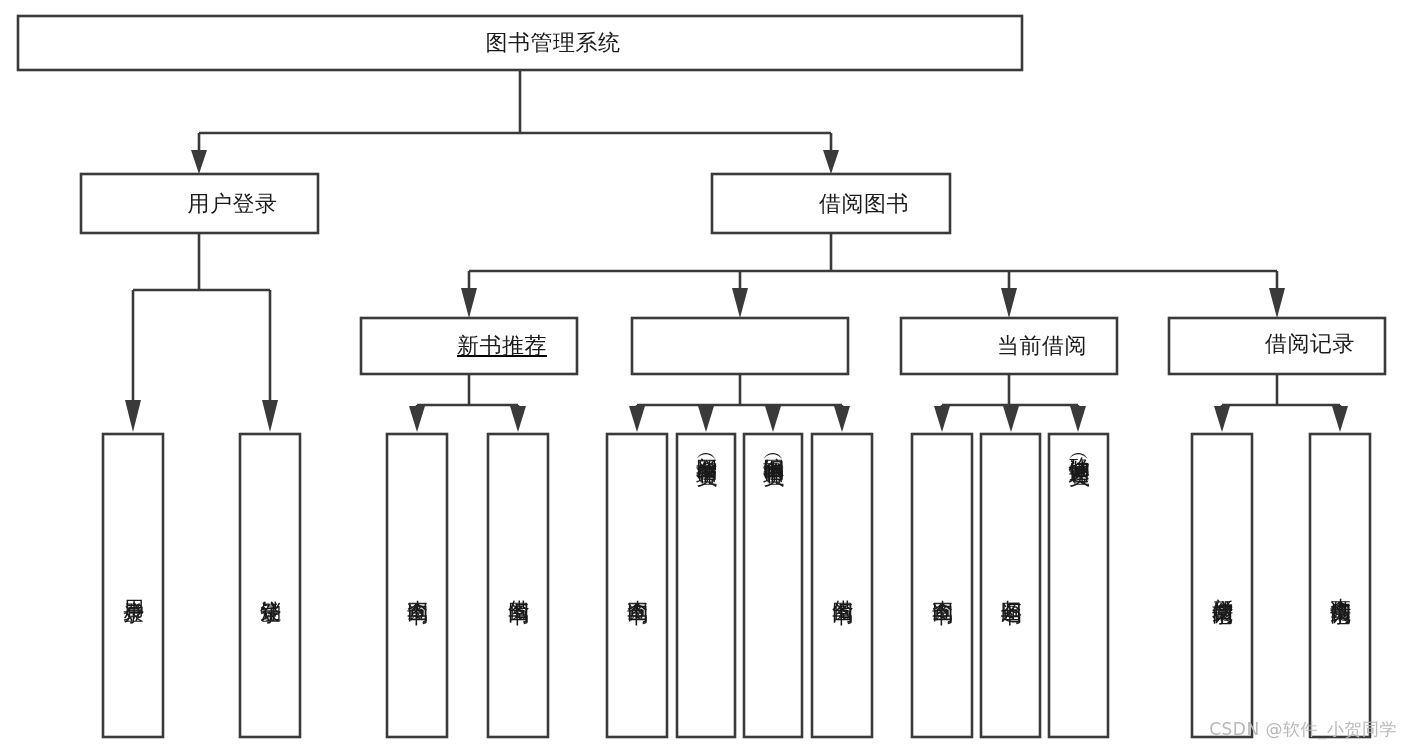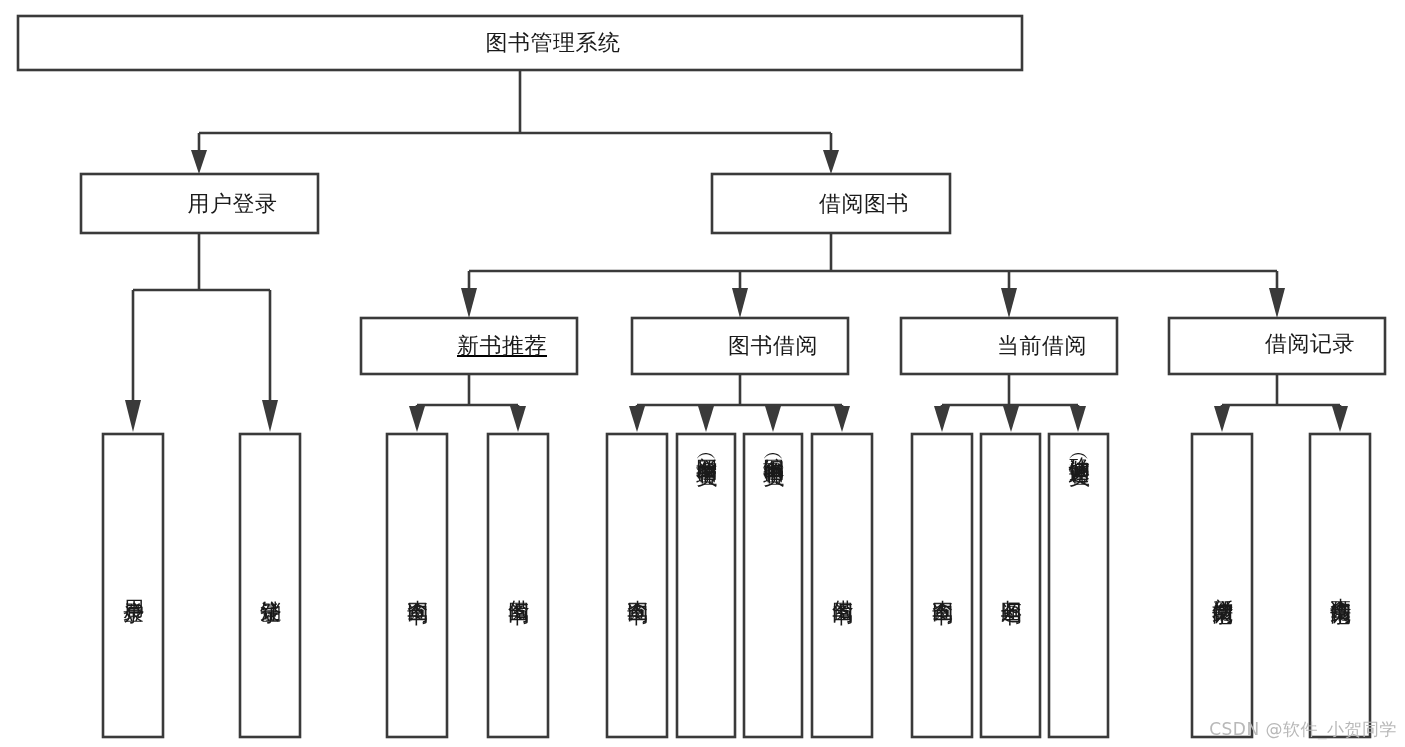--- a/index.html
+++ b/index.html
@@ -196,23 +196,20 @@
   </div>
 
   <div class="hlabel-wrap" style="left:712px; top:174px; width:238px; height:59px;">
     <span class="hlabel">借阅图书</span>
   </div>
 
   <div class="hlabel-wrap" style="left:361px; top:318px; width:216px; height:56px;text-decoration:underline;">
     <span class="hlabel">新书推荐</span>
   </div>
 
-  <div class="hlabel-wrap" style="left:632px; top:318px; width:216px; height:56px;">
-    <span class="hlabel">图书借阅</span>
-  </div>
 
   <div class="hlabel-wrap" style="left:901px; top:318px; width:216px; height:56px;border-radius:17px;">
     <span class="hlabel">当前借阅</span>
   </div>
 
   <div class="hlabel-wrap" style="left:1169px; top:318px; width:216px; height:52px;">
     <span class="hlabel">借阅记录</span>
   </div>
 
   <div class="vlabel-wrap" style="left:103px; top:434px; width:60px; height:303px;">

